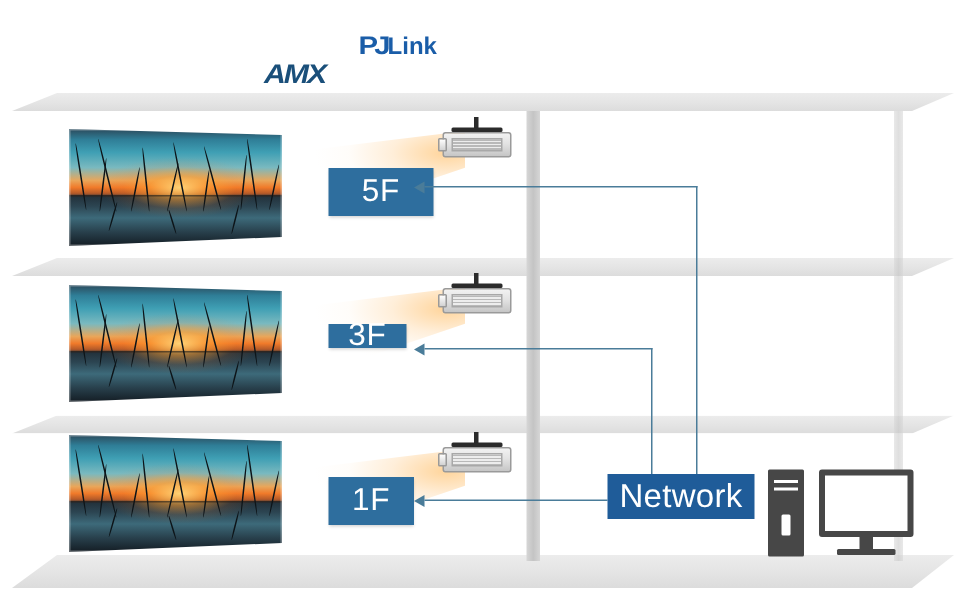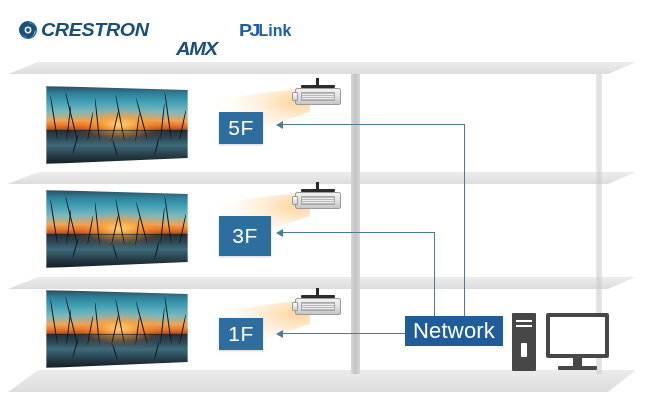--- a/index.html
+++ b/index.html
@@ -129,33 +129,20 @@
   .mon-neck { position:absolute; background:#474747; }
   .mon-base { position:absolute; background:#474747; border-radius:1px; }
 </style>
 </head>
 <body>
 
 <div id="stage">
 
   <div class="logobar">
 
-    <div class="logo crestron">
-      <span class="swirl">
-        <svg width="20" height="20" viewBox="0 0 20 20">
-          <circle cx="10" cy="10" r="9" fill="#1A4F7A"></circle>
-          <path d="M10 2 A8 8 0 0 1 18 10 A6.2 6.2 0 0 0 11.8 3.8 Z" fill="#2E86C1"></path>
-          <path d="M18 10 A8 8 0 0 1 10 18 A6.2 6.2 0 0 0 16.2 11.8 Z" fill="#5FB4DD"></path>
-          <path d="M10 18 A8 8 0 0 1 2 10 A6.2 6.2 0 0 0 8.2 16.2 Z" fill="#2E86C1"></path>
-          <circle cx="10" cy="10" r="3.4" fill="#ffffff" opacity="0.92"></circle>
-          <circle cx="10" cy="10" r="1.9" fill="#1A4F7A"></circle>
-        </svg>
-      </span>
-      <span class="word">CRESTRON</span>
-    </div>
 
     <div class="logo amx">
       <span class="word">AMX</span>
     </div>
 
     <div class="logo pjlink">
       <span class="pj">PJ</span>
       <span class="link">Link</span>
     </div>
   </div>
@@ -209,21 +196,21 @@
   </div>
 
   <div class="proj" style="left:295px; top:88px; width:46px; height:17px;">
     <div class="mount-rod" style="left:21px; top:-10px; width:3px; height:10px;"></div>
     <div class="mount-bar" style="left:6px; top:-3px; width:34px; height:3px;"></div>
     <div class="body"></div>
     <div class="vents"></div>
     <div class="lens"></div>
   </div>
 
-  <div class="badge" style="left:219px; top:112px; width:44px; height:32px;justify-content:center;">
+  <div class="badge" style="left:219px; top:112px; width:70px; height:32px;justify-content:center;">
     <span>5F</span>
   </div>
 
   <div class="wire" style="left:464px; top:124px; width:1.4px; height:192px;"></div>
   <div class="wire" style="left:283px; top:124px; width:182px; height:1.4px;"></div>
   <div class="arrow" style="left:276px; top:120.7px;"></div>
 
   <div class="glow" style="left:150px; top:188px; width:160px; height:82px;
               background:radial-gradient(ellipse 70% 60% at 92% 22%, rgba(255,178,74,0.55) 0%, rgba(255,200,130,0.30) 32%, rgba(255,235,210,0.12) 58%, rgba(255,255,255,0) 78%);
               clip-path:polygon(100% 4%, 100% 34%, 6% 96%, 0 28%);"></div>
@@ -253,21 +240,21 @@
   </div>
 
   <div class="proj" style="left:295px; top:192px; width:46px; height:17px;">
     <div class="mount-rod" style="left:21px; top:-10px; width:3px; height:10px;"></div>
     <div class="mount-bar" style="left:6px; top:-3px; width:34px; height:3px;"></div>
     <div class="body"></div>
     <div class="vents"></div>
     <div class="lens"></div>
   </div>
 
-  <div class="badge" style="left:219px; top:216px; width:52px; height:40px;">
+  <div class="badge" style="left:219px; top:216px; width:52px; height:16px;">
     <span>3F</span>
   </div>
 
   <div class="wire" style="left:434px; top:232px; width:1.4px; height:84px;"></div>
   <div class="wire" style="left:283px; top:232px; width:152px; height:1.4px;"></div>
   <div class="arrow" style="left:276px; top:228.7px;"></div>
 
   <div class="glow" style="left:150px; top:296px; width:160px; height:82px;
               background:radial-gradient(ellipse 70% 60% at 92% 22%, rgba(255,178,74,0.55) 0%, rgba(255,200,130,0.30) 32%, rgba(255,235,210,0.12) 58%, rgba(255,255,255,0) 78%);
               clip-path:polygon(100% 4%, 100% 34%, 6% 96%, 0 28%);"></div>
@@ -297,21 +284,21 @@
   </div>
 
   <div class="proj" style="left:295px; top:298px; width:46px; height:17px;">
     <div class="mount-rod" style="left:21px; top:-10px; width:3px; height:10px;"></div>
     <div class="mount-bar" style="left:6px; top:-3px; width:34px; height:3px;"></div>
     <div class="body"></div>
     <div class="vents"></div>
     <div class="lens"></div>
   </div>
 
-  <div class="badge" style="left:219px; top:318px; width:44px; height:32px;">
+  <div class="badge" style="left:219px; top:318px; width:57px; height:32px;">
     <span>1F</span>
   </div>
 
   <div class="wire" style="left:283px; top:333px; width:122px; height:1.4px;"></div>
   <div class="arrow" style="left:276px; top:329.7px;"></div>
 
   <div class="network" style="left:405px; top:316px; width:98px; height:30px;">
     <span>Network</span>
   </div>
 

